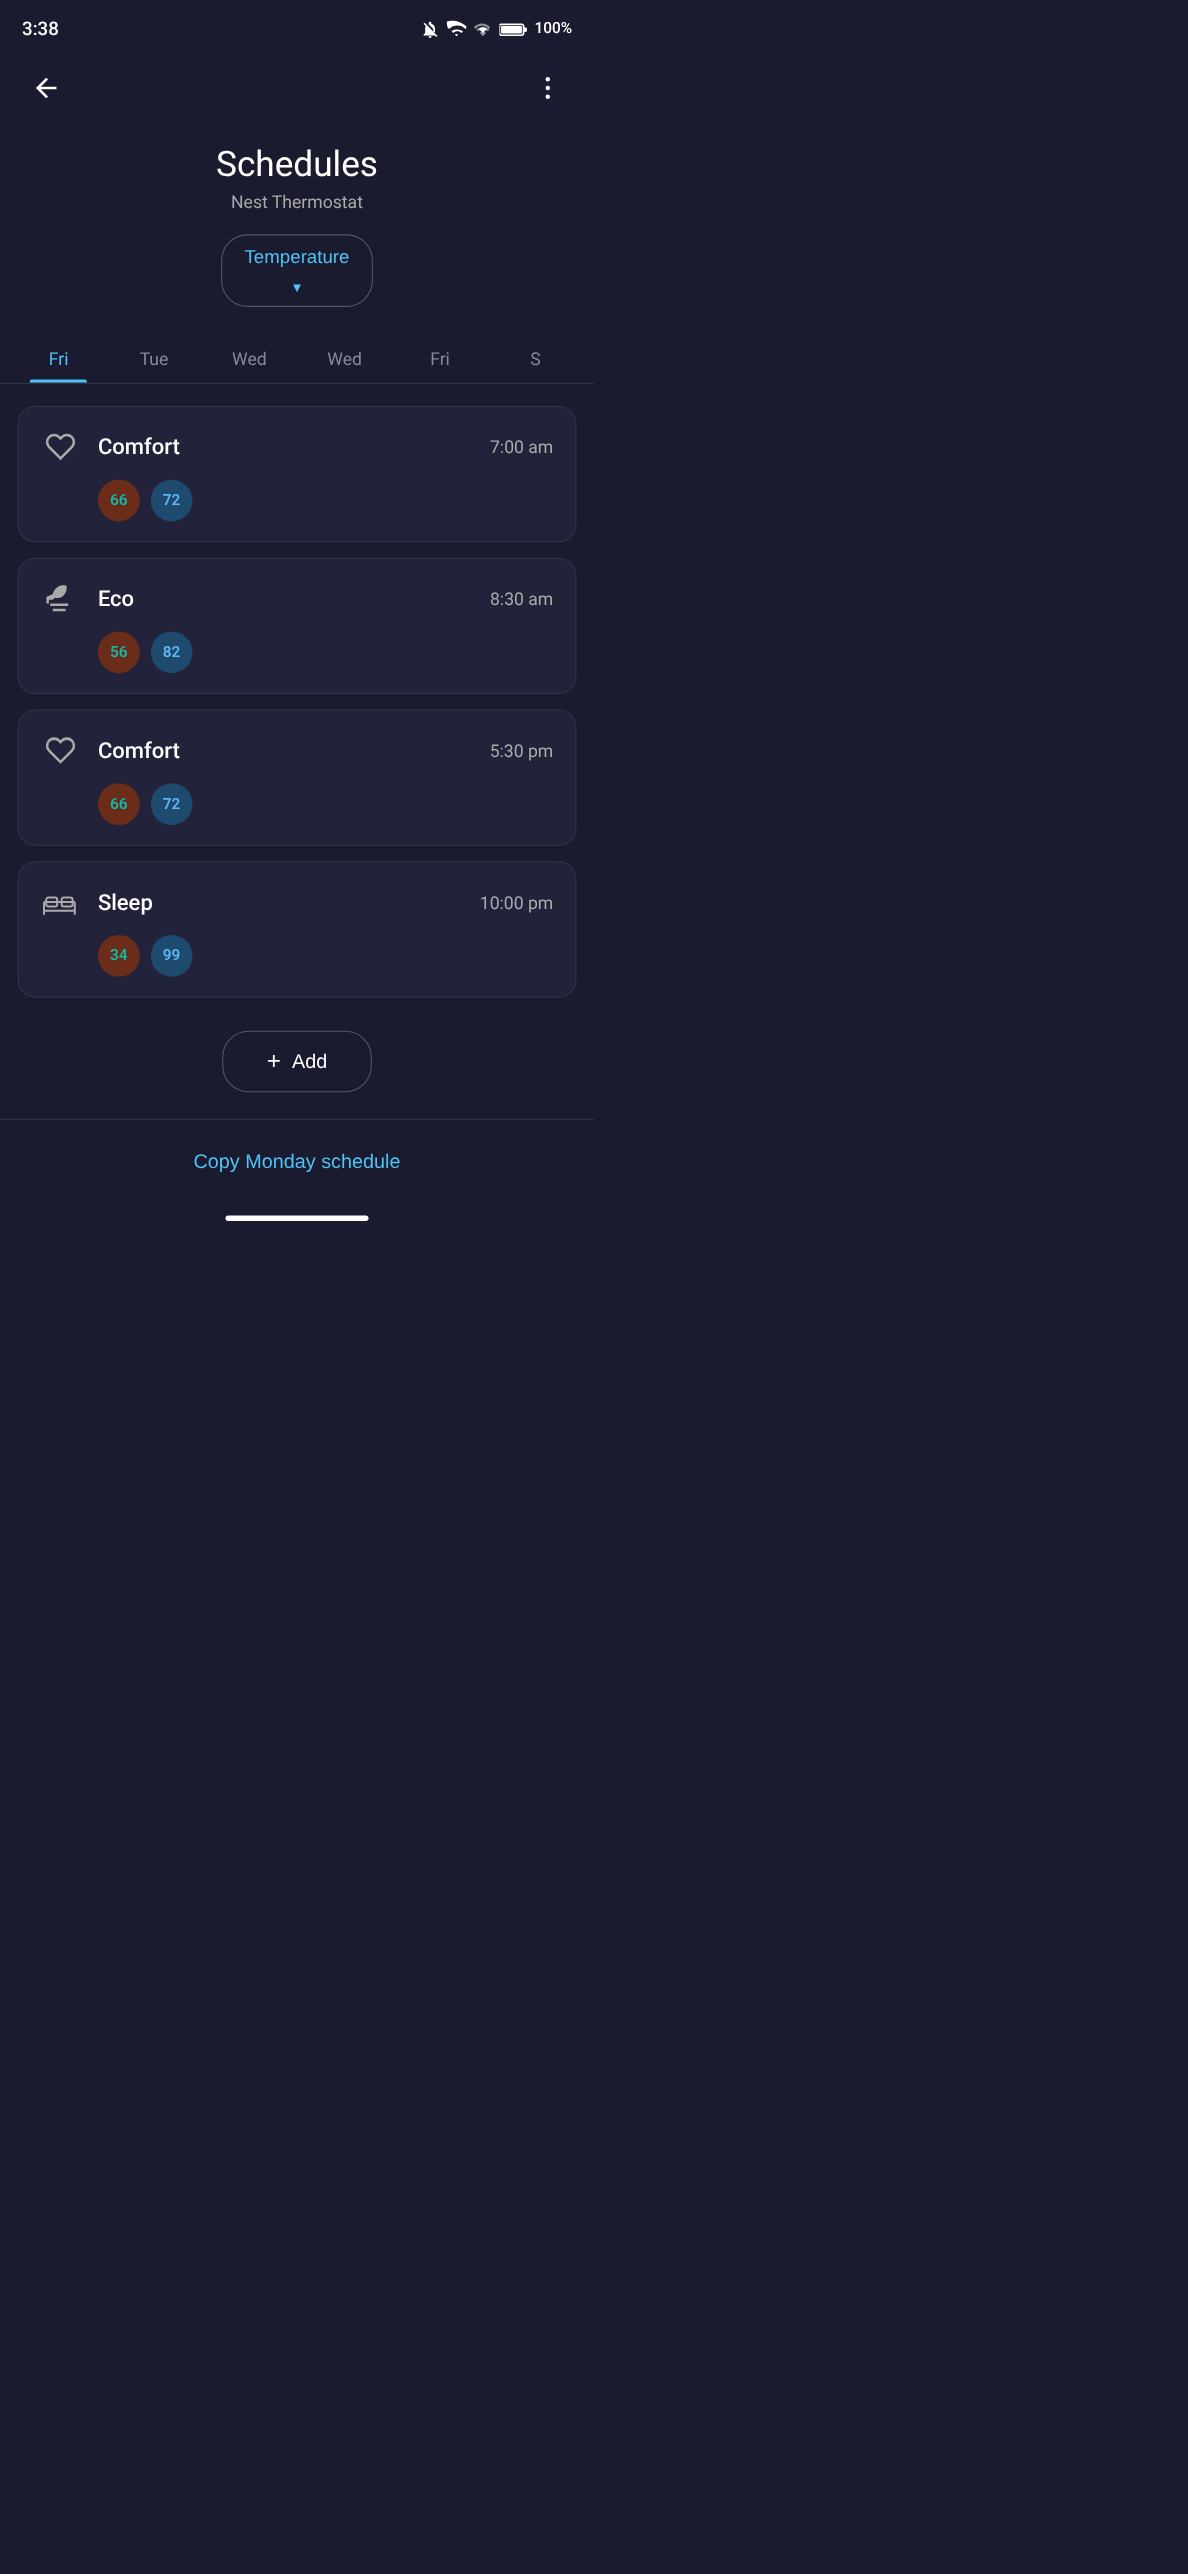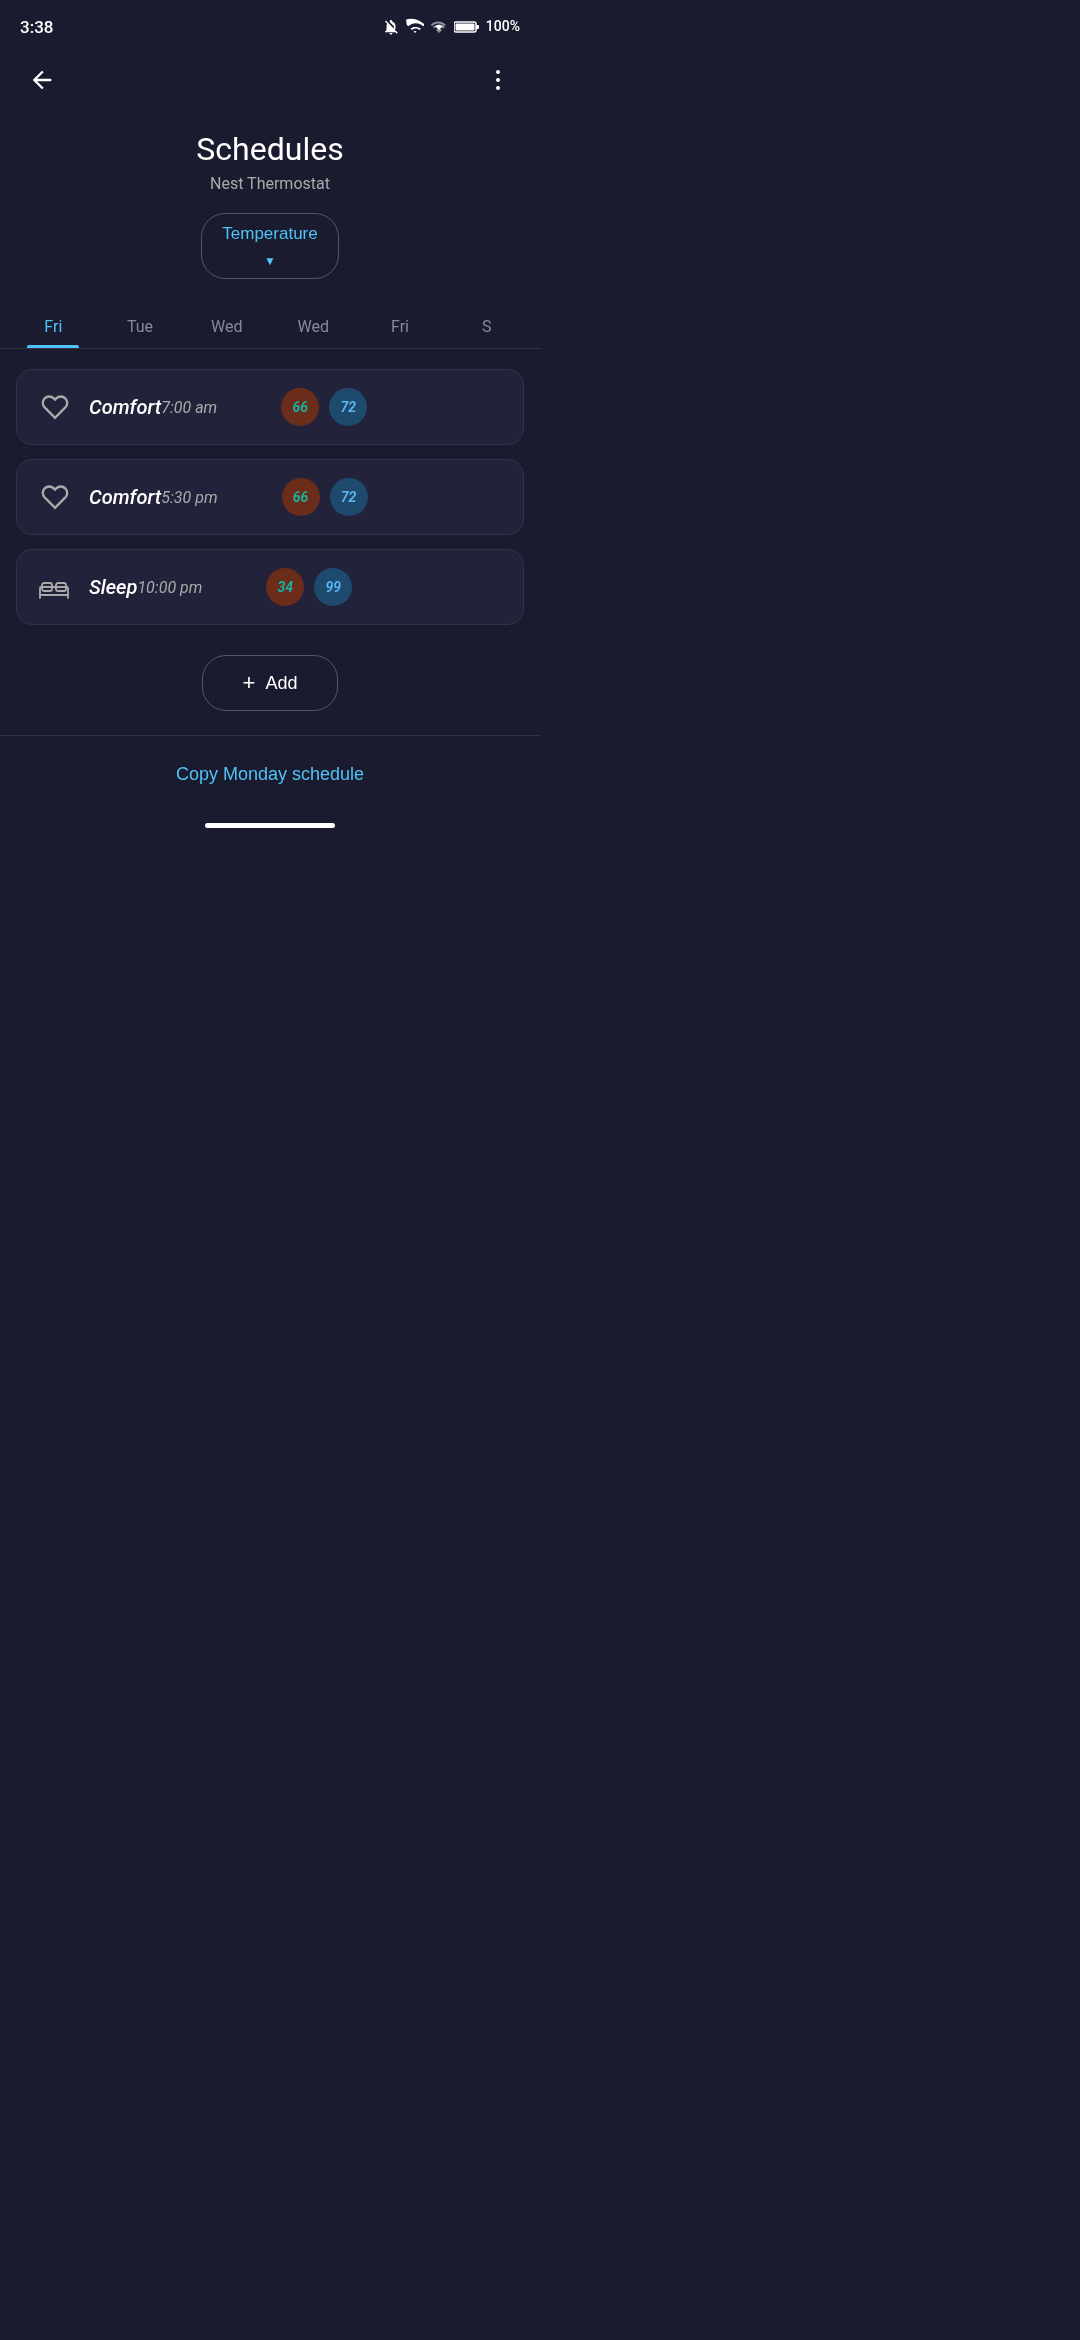--- a/index.html
+++ b/index.html
@@ -147,23 +147,23 @@
       display: flex;
       flex-direction: column;
       gap: 14px;
     }
     .schedule-card {
       background: #22233a;
       border: 1px solid #333344;
       border-radius: 16px;
       padding: 18px 20px;
       display: flex;
+      flex-direction: column;
       gap: 12px;
       cursor: pointer;
-      font-style: italic;
     }
     .card-top {
       display: flex;
       justify-content: space-between;
       align-items: center;
     }
     .card-left {
       display: flex;
       align-items: center;
       gap: 16px;
@@ -357,20 +357,37 @@
         <span class="card-name">Comfort</span>
       </div>
       <span class="card-time">7:00 am</span>
     </div>
     <div class="card-temps">
       <div class="temp-badge temp-heat">66</div>
       <div class="temp-badge temp-cool">72</div>
     </div>
   </div>
 
+  <div class="schedule-card">
+    <div class="card-top">
+      <div class="card-left">
+        <div class="card-icon">
+          <svg width="28" height="28" viewBox="0 0 24 24" fill="#aaaaaa">
+            <path d="M6.05 8.5c.44-2.04 1.72-3.93 3.48-5.18C11.42 1.97 14.05 1.5 16.5 2c.87 3.05-.23 6.38-2.76 8.34C12.1 11.68 9.83 12 7.65 11.42L6 13H3v3H1v-5l5.05-2.5zM16 20H6v2h10v-2zm2-4H4v2h14v-2z"></path>
+          </svg>
+        </div>
+        <span class="card-name">Eco</span>
+      </div>
+      <span class="card-time">8:30 am</span>
+    </div>
+    <div class="card-temps">
+      <div class="temp-badge temp-heat">56</div>
+      <div class="temp-badge temp-cool">82</div>
+    </div>
+  </div>
 
   <div class="schedule-card">
     <div class="card-top">
       <div class="card-left">
         <div class="card-icon">
           <svg width="28" height="28" viewBox="0 0 24 24" fill="none" stroke="#aaaaaa" stroke-width="2">
             <path d="M20.84 4.61a5.5 5.5 0 0 0-7.78 0L12 5.67l-1.06-1.06a5.5 5.5 0 0 0-7.78 7.78l1.06 1.06L12 21.23l7.78-7.78 1.06-1.06a5.5 5.5 0 0 0 0-7.78z"></path>
           </svg>
         </div>
         <span class="card-name">Comfort</span>

